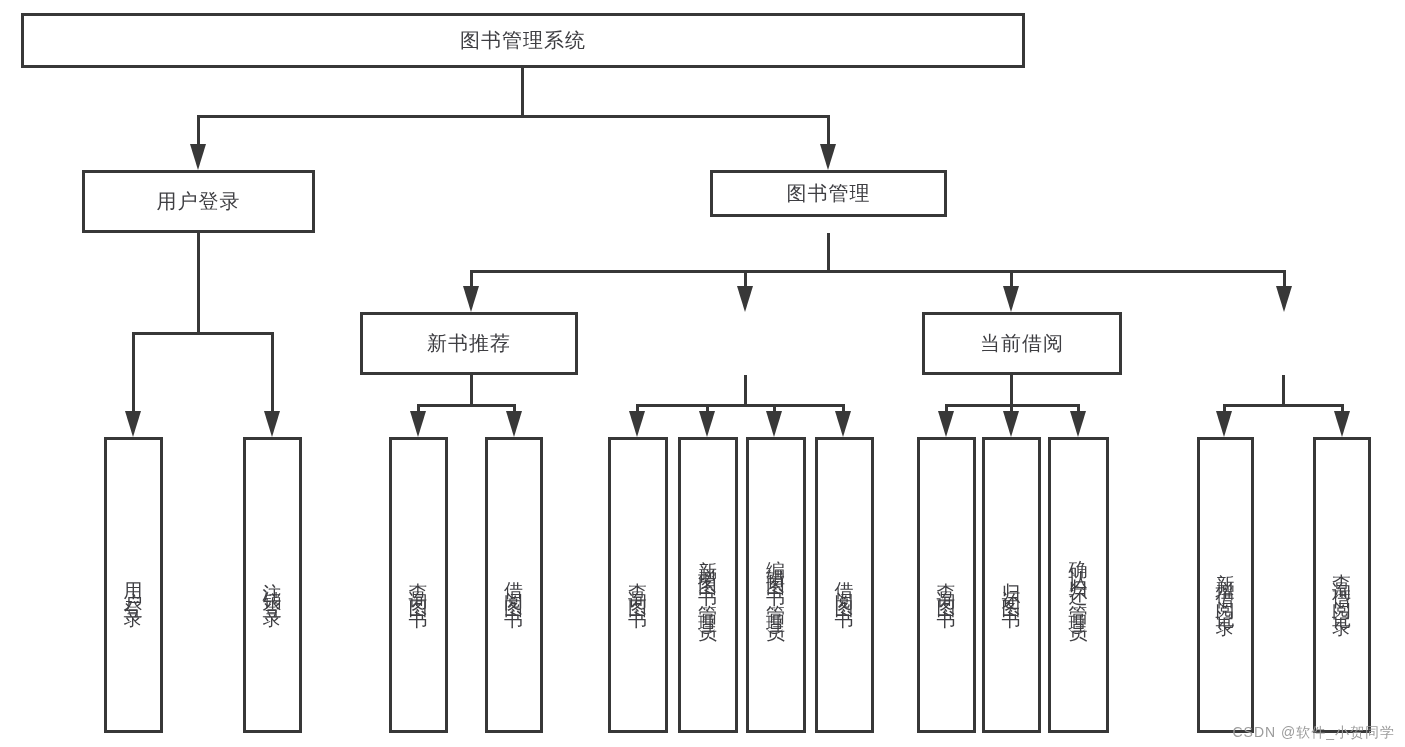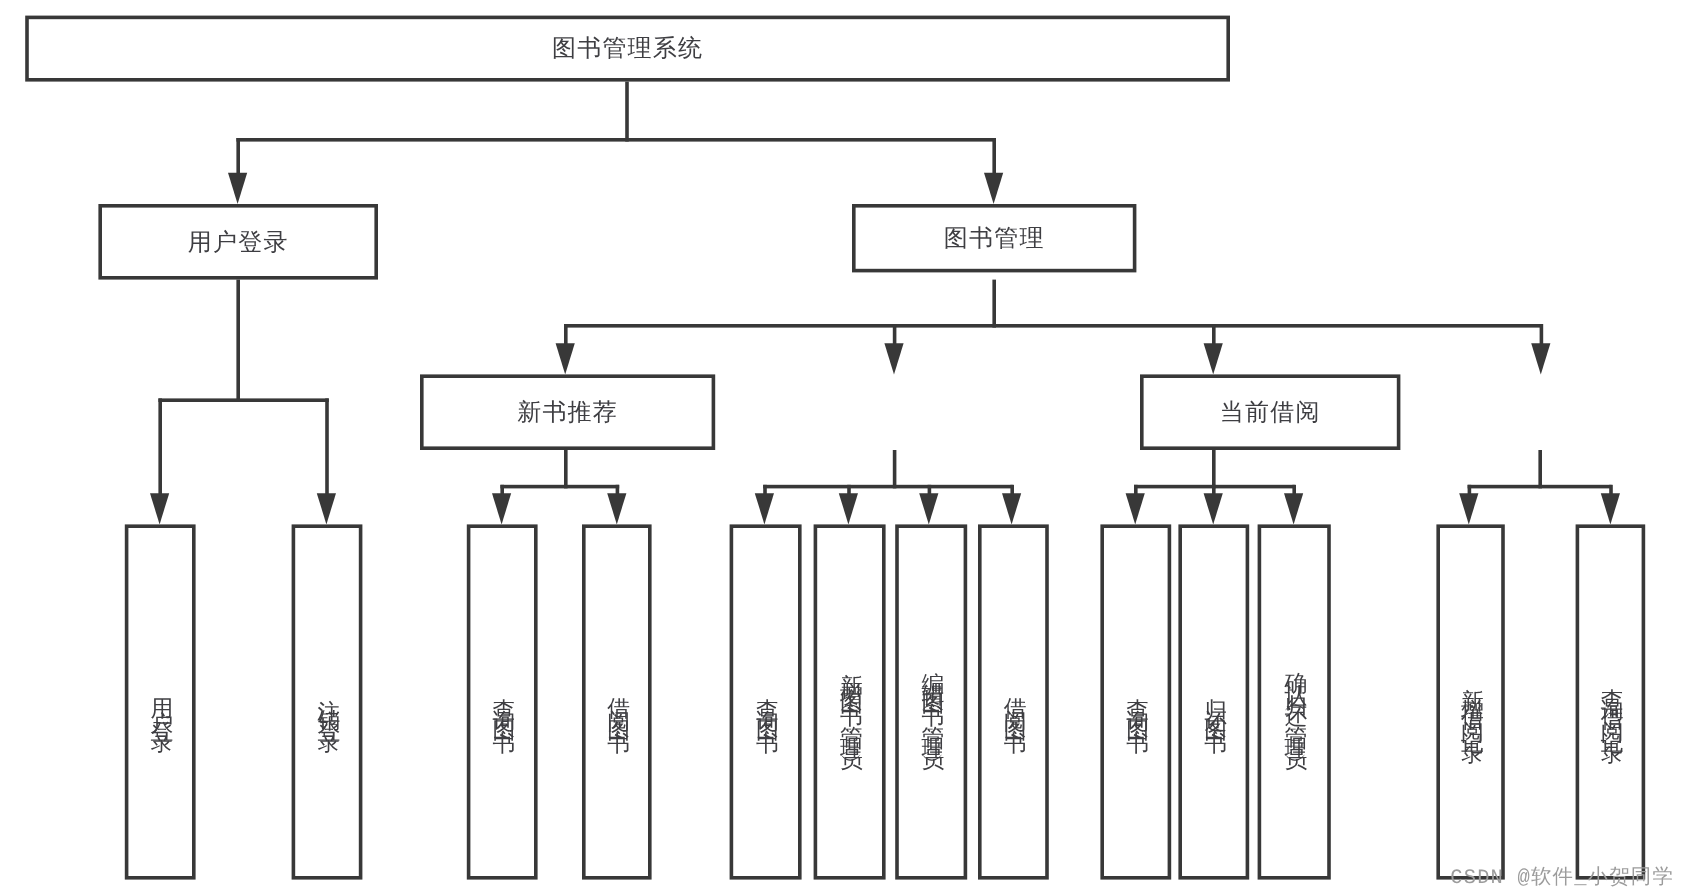--- a/index.html
+++ b/index.html
@@ -1,20 +1,20 @@
 <!DOCTYPE html>
 <html><head>
 <meta charset="utf-8">
 <style>
   html,body{margin:0;padding:0;background:#ffffff;}
   .stage{
     position:relative;
     width:1405px;height:747px;
     background:#ffffff;
-    font-family:Liberation Mono, monospace;
+    font-family:Liberation Sans, sans-serif;
     overflow:hidden;
     --line:#383838;
     --text:#3e3e42;
   }
   .node{
     position:absolute;
     box-sizing:border-box;
     border:3px solid var(--line);
     background:#ffffff;
     display:flex;align-items:center;justify-content:center;
@@ -33,62 +33,62 @@
   .hline{position:absolute;height:3px;background:var(--line);}
   .vline{position:absolute;width:3px;background:var(--line);}
   .arrow{
     position:absolute;width:0;height:0;
     border-left:8px solid transparent;
     border-right:8px solid transparent;
     border-top:26px solid var(--line);
   }
   .watermark{
     position:absolute;right:10px;bottom:5px;
-    font-size:17px;color:#9c9c9c;letter-spacing:1px;
+    font-size:14px;color:#9c9c9c;letter-spacing:1px;
     pointer-events:none;
     margin-left:10px;
   }
 </style>
 </head>
 <body>
 
 <div class="stage">
 
   <div class="node" style="left:21px;top:13px;width:1004px;height:55px">图书管理系统</div>
 
   <div class="vline" style="left:521px;top:68px;height:50px"></div>
   <div class="hline" style="left:197px;top:115px;width:633px"></div>
   <div class="vline" style="left:197px;top:115px;height:32px"></div>
   <div class="arrow" style="left:190px;top:144px"></div>
   <div class="vline" style="left:827px;top:115px;height:32px"></div>
   <div class="arrow" style="left:820px;top:144px"></div>
 
   <div class="node" style="left:82px;top:170px;width:233px;height:63px">用户登录</div>
-  <div class="node" style="left:710px;top:170px;width:237px;height:57px">图书管理</div>
+  <div class="node" style="left:710px;top:170px;width:237px;height:47px">图书管理</div>
 
   <div class="vline" style="left:197px;top:233px;height:102px"></div>
   <div class="hline" style="left:132px;top:332px;width:142px"></div>
   <div class="vline" style="left:132px;top:332px;height:82px"></div>
   <div class="arrow" style="left:125px;top:411px"></div>
   <div class="vline" style="left:271px;top:332px;height:82px"></div>
   <div class="arrow" style="left:264px;top:411px"></div>
 
   <div class="vline" style="left:827px;top:233px;height:40px"></div>
   <div class="hline" style="left:470px;top:270px;width:814px"></div>
   <div class="vline" style="left:470px;top:270px;height:18px"></div>
   <div class="arrow" style="left:463px;top:286px"></div>
   <div class="vline" style="left:744px;top:270px;height:18px"></div>
   <div class="arrow" style="left:737px;top:286px"></div>
   <div class="vline" style="left:1010px;top:270px;height:18px"></div>
   <div class="arrow" style="left:1003px;top:286px"></div>
   <div class="vline" style="left:1283px;top:270px;height:18px"></div>
   <div class="arrow" style="left:1276px;top:286px"></div>
 
-  <div class="node" style="left:350px;top:312px;width:246px;height:63px">新书推荐</div>
-  <div class="node" style="left:950px;top:312px;width:217px;height:63px">当前借阅</div>
+  <div class="node" style="left:360px;top:312px;width:218px;height:63px">新书推荐</div>
+  <div class="node" style="left:922px;top:312px;width:200px;height:63px">当前借阅</div>
 
   <div class="vline" style="left:470px;top:375px;height:32px"></div>
   <div class="hline" style="left:417px;top:404px;width:99px"></div>
   <div class="vline" style="left:417px;top:404px;height:8px"></div>
   <div class="arrow" style="left:410px;top:411px"></div>
   <div class="vline" style="left:513px;top:404px;height:8px"></div>
   <div class="arrow" style="left:506px;top:411px"></div>
 
   <div class="vline" style="left:744px;top:375px;height:32px"></div>
   <div class="hline" style="left:636px;top:404px;width:208px"></div>

